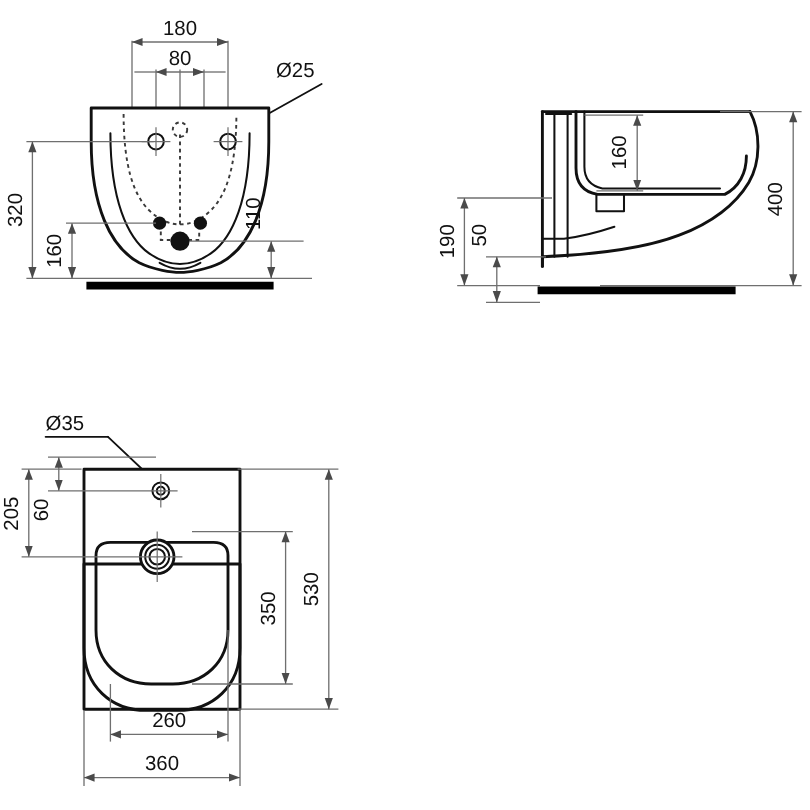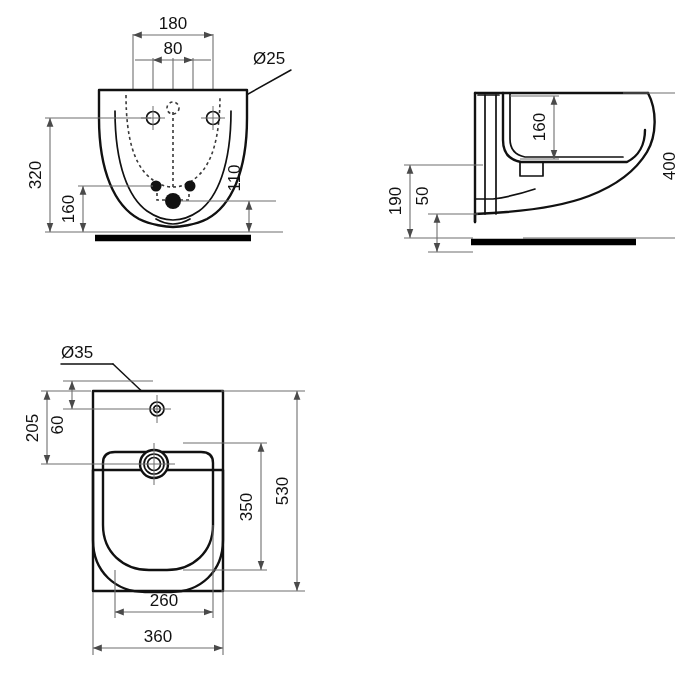--- a/index.html
+++ b/index.html
@@ -13,21 +13,20 @@
     font-family: "Liberation Sans", sans-serif;
     overflow: hidden;
     position: relative;
   }
   #drawing-root {
     position: absolute;
     left: 0;
     top: 0;
     width: 535px;
     height: 675px;
-    margin-left: 23px;
   }
   svg.cad {
     display: block;
     width: 675px;
     height: 675px;
   }
   .dim-text {
     font-family: "Liberation Sans", sans-serif;
     font-size: 17px;
     fill: #111111;

